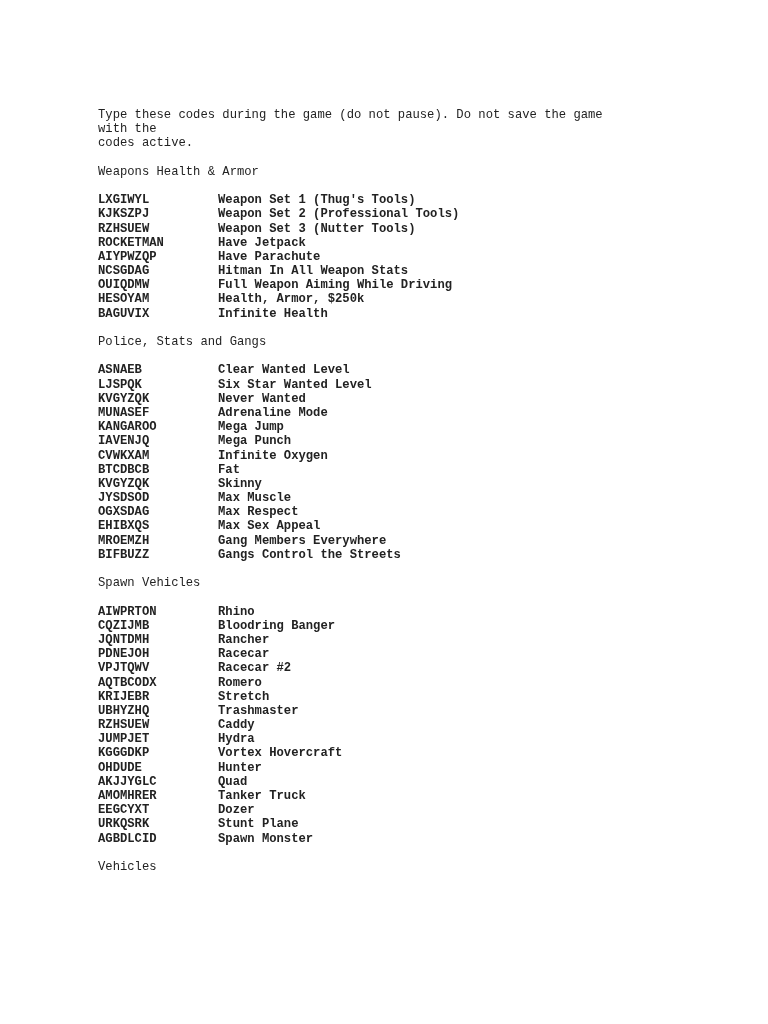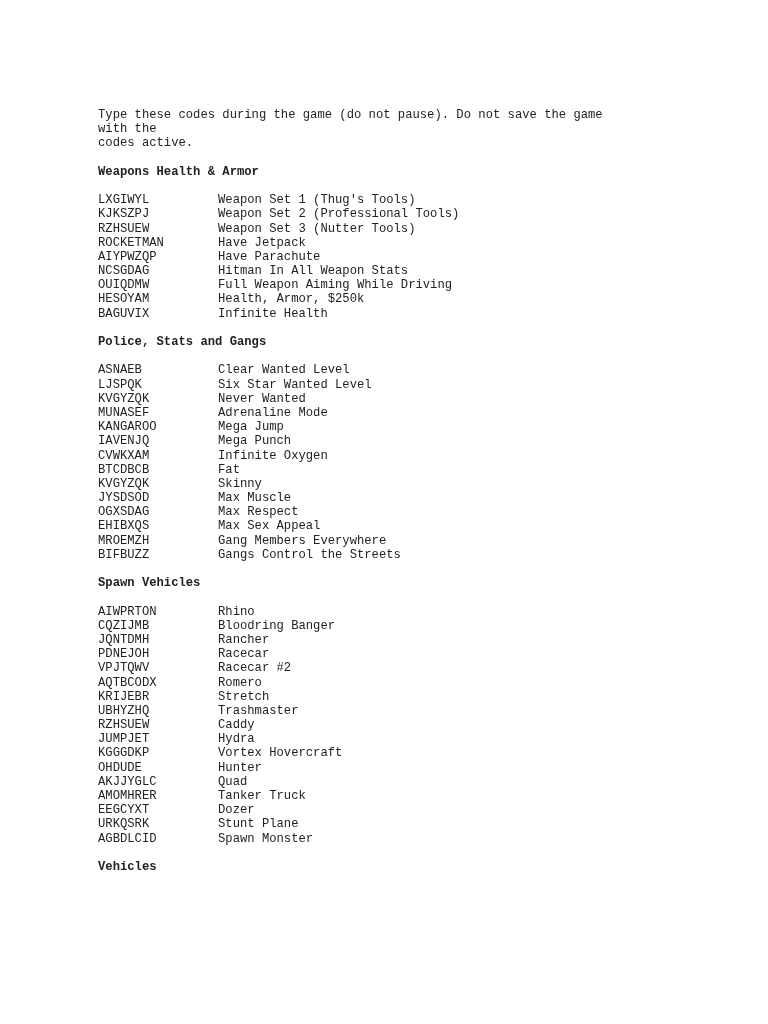--- a/index.html
+++ b/index.html
@@ -27,27 +27,27 @@
       height: 14.2px;
       line-height: 14.2px;
       white-space: pre;
     }
     .intro .line { white-space: pre; }
     .gap { height: 14.2px; }
     .section-title {
       height: 14.2px;
       line-height: 14.2px;
       white-space: pre;
-      font-weight: bold;
     }
     .row {
       display: flex;
       height: 14.2px;
       line-height: 14.2px;
       white-space: pre;
+      font-weight: bold;
     }
     .code {
       width: 120px;
       flex: none;
     }
     .desc {
       flex: 1;
     }
   </style>
 </head>

